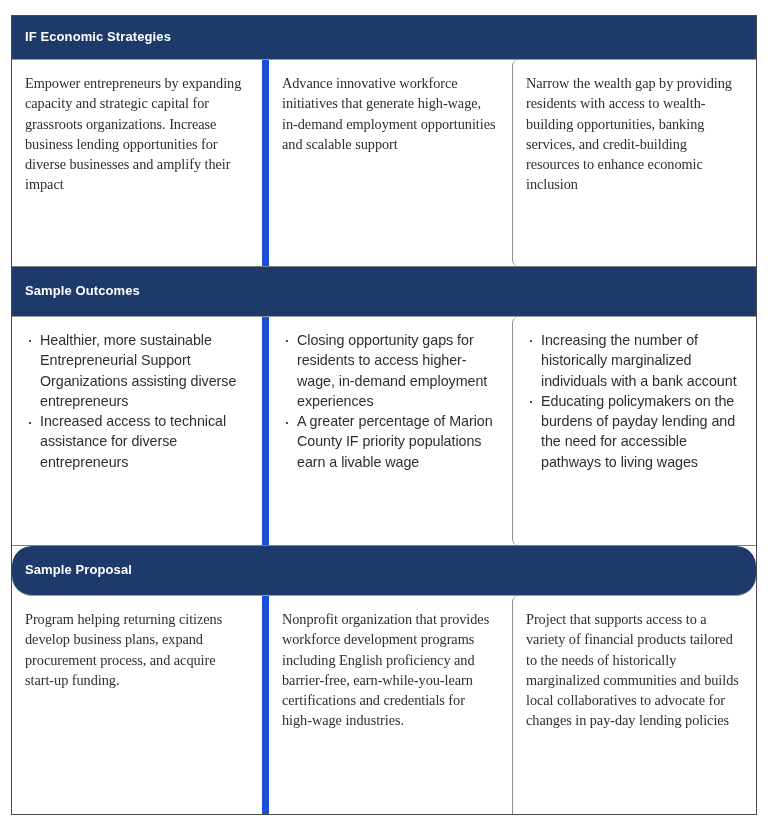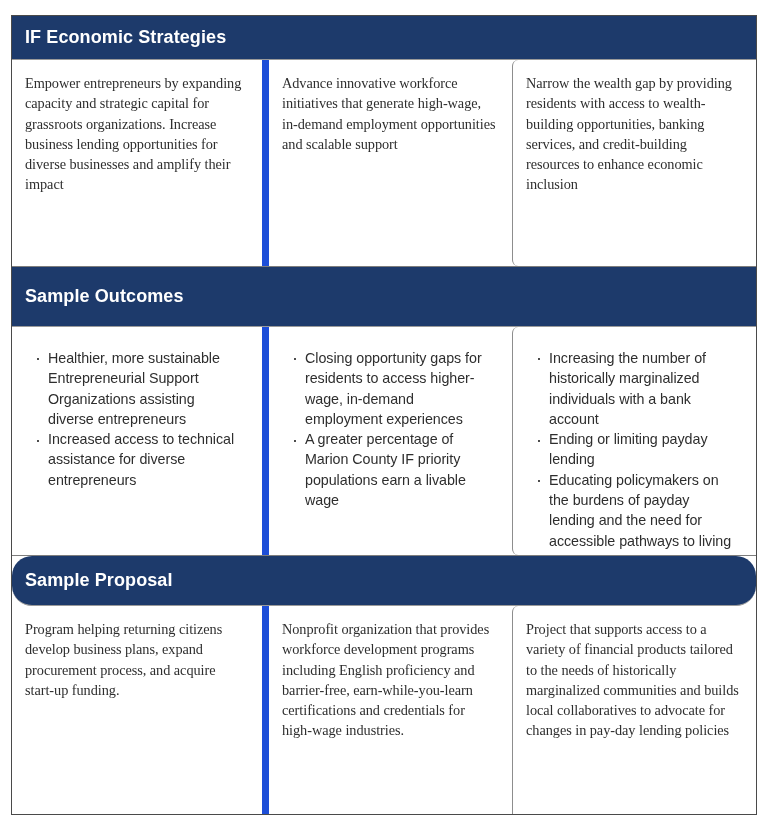--- a/index.html
+++ b/index.html
@@ -41,25 +41,25 @@
     background: #1d3a6b;
     color: #ffffff;
     box-sizing: border-box;
     flex: 0 0 auto;
     display: flex;
     align-items: center;
     padding: 0 0 0 13px;
     border-bottom: 1px solid #9a9a9a;
   }
   .band-h1 { height: 44px; }
-  .band-h2 { height: 60px; text-align: right; }
+  .band-h2 { height: 50px; text-align: right; }
   .band-h3 { height: 50px; border-radius: 20px; }
 
   .band-title {
-    font-size: 18px;
+    font-size: 13px;
     font-weight: bold;
     letter-spacing: 0.1px;
     line-height: 1.1;
     color: #ffffff;
   }
 
   
   .cells {
     display: flex;
     flex: 0 0 auto;
@@ -87,21 +87,21 @@
   .para {
     margin: 0;
     font-size: 14.3px;
     line-height: 1.42;
     color: #2e2e2e;
     letter-spacing: -0.05px;
     font-family: Liberation Serif, serif;
   }
 
   ul.bullets {
-    margin: 8px;
+    margin: 0;
     padding: 0;
     list-style: none;
   }
   ul.bullets > li {
     position: relative;
     margin: 0 0 0 0;
     padding-left: 15px;
     font-size: 14.3px;
     line-height: 1.42;
     color: #2e2e2e;
@@ -154,21 +154,20 @@
       </div>
       <div class="cell c2">
         <ul class="bullets">
           <li>Closing opportunity gaps for residents to access higher-wage, in-demand employment experiences</li>
           <li>A greater percentage of Marion County IF priority populations earn a livable wage</li>
         </ul>
       </div>
       <div class="cell c3">
         <ul class="bullets">
           <li>Increasing the number of historically marginalized individuals with a bank account</li>
-          <li>Ending or limiting payday lending</li>
           <li>Educating policymakers on the burdens of payday lending and the need for accessible pathways to living wages</li>
         </ul>
       </div>
     </div>
 
     <div class="divider-row"></div>
 
     <div class="band band-h3">
       <span class="band-title">Sample Proposal</span>
     </div>

